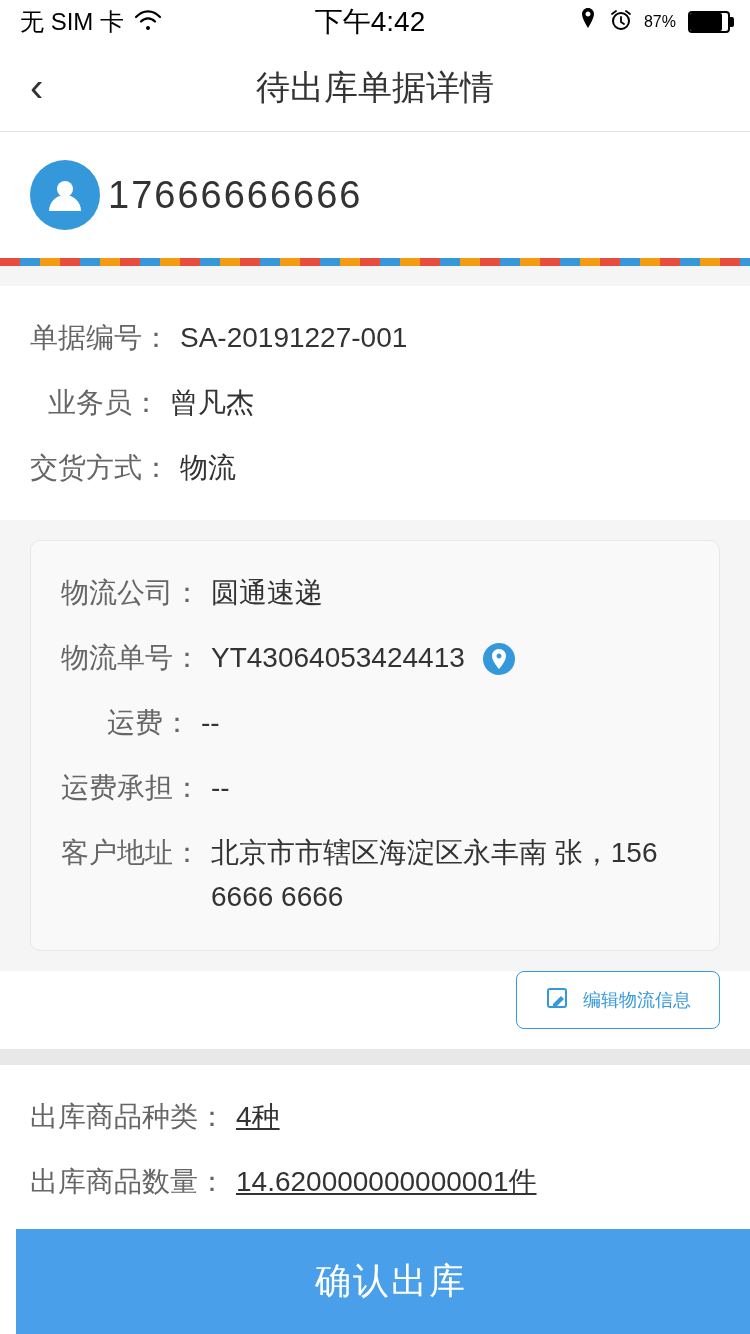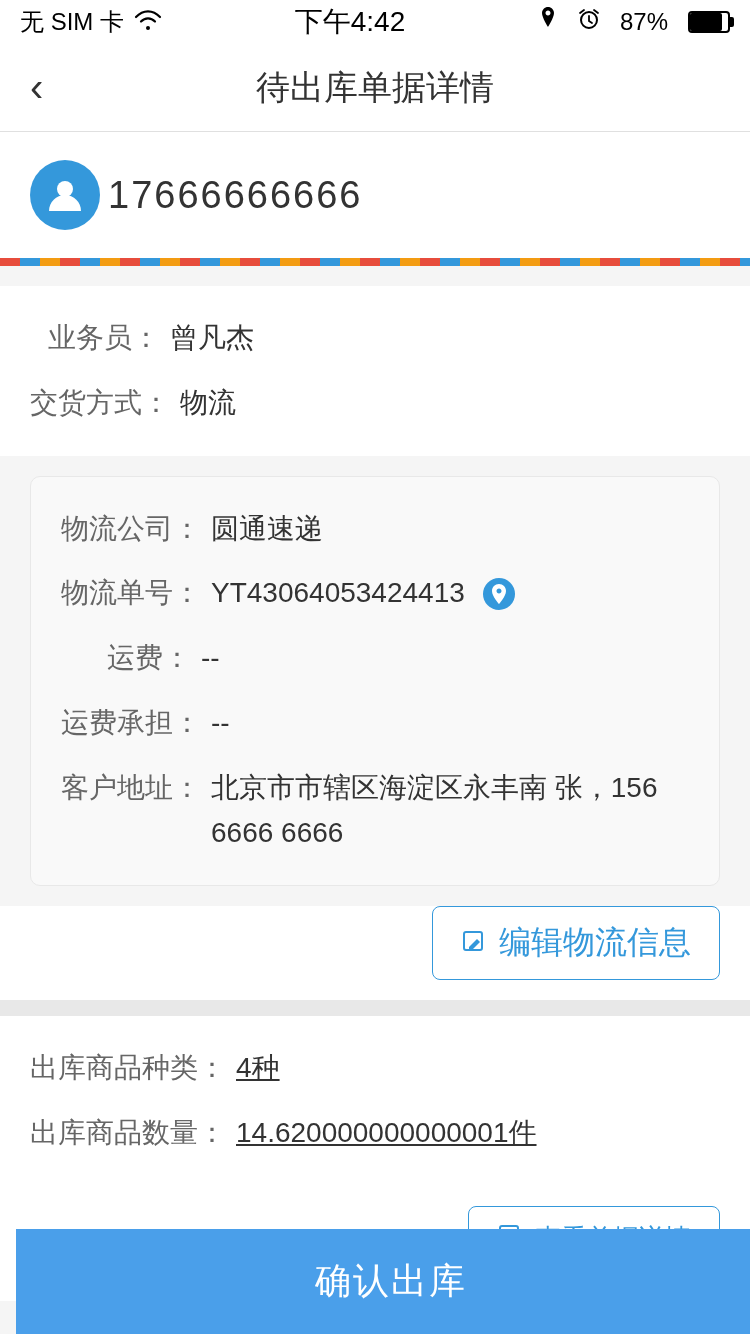--- a/index.html
+++ b/index.html
@@ -31,22 +31,22 @@
       align-items: center;
       gap: 10px;
     }
     .status-bar-center {
       font-weight: 500;
       font-size: 28px;
     }
     .status-bar-right {
       display: flex;
       align-items: center;
-      gap: 20px;
-      font-size: 24px;
+      gap: 12px;
+      font-size: 16px;
     }
     .battery-icon {
       display: inline-block;
       width: 42px;
       height: 22px;
       border: 2px solid #000;
       border-radius: 4px;
       position: relative;
       background: transparent;
     }
@@ -218,21 +218,21 @@
       background: #fff;
     }
     .edit-btn {
       display: flex;
       align-items: center;
       gap: 10px;
       border: 1px solid #3498db;
       border-radius: 8px;
       padding: 14px 28px;
       color: #3498db;
-      font-size: 32px;
+      font-size: 18px;
       background: #fff;
       cursor: pointer;
     }
     .edit-btn svg {
       width: 28px;
       height: 28px;
       fill: #3498db;
     }
 
     
@@ -362,20 +362,24 @@
         <path d="M4 36c0-8.8 7.2-16 16-16s16 7.2 16 16" fill="#fff"></path>
       </svg>
     </div>
     <span class="user-phone">17666666666</span>
   </div>
 
   <div class="dashed-divider"></div>
 
   <div class="info-section">
     <div class="info-row">
+      <span class="info-label">单据编号：</span>
+      <span class="info-value">SA-20191227-001</span>
+    </div>
+    <div class="info-row">
       <span class="info-label">业务员：</span>
       <span class="info-value">曾凡杰</span>
     </div>
     <div class="info-row">
       <span class="info-label">交货方式：</span>
       <span class="info-value">物流</span>
     </div>
   </div>
 
   <div class="logistics-card">

